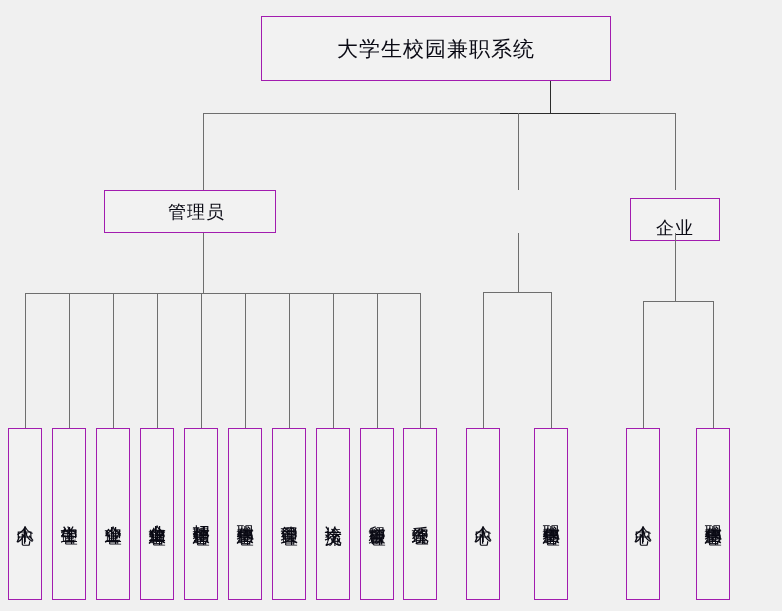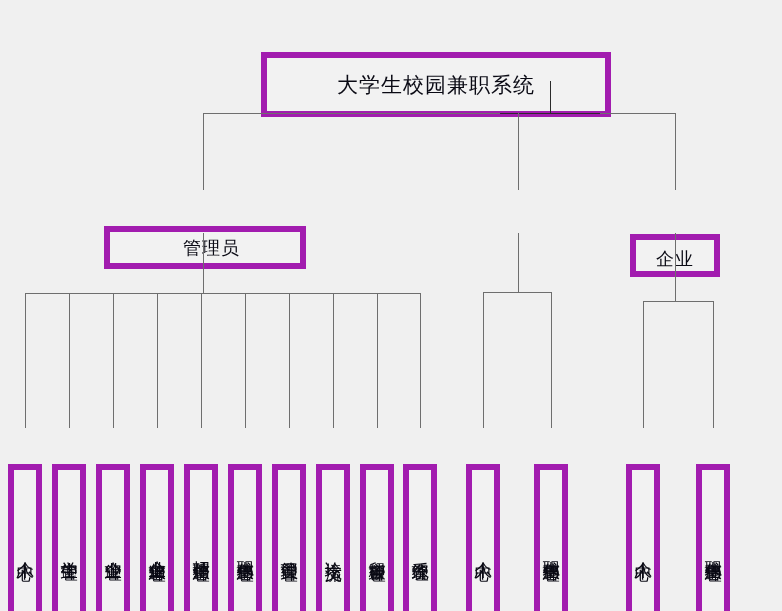--- a/index.html
+++ b/index.html
@@ -12,41 +12,40 @@
     width: 782px;
     height: 611px;
     background: #f0f0f0;
     font-family: "DejaVu Sans", "Liberation Sans", sans-serif;
     overflow: hidden;
   }
   .node {
     position: absolute;
     box-sizing: border-box;
     background: #f2f2f2;
-    border: 6px solid #a21caf;
+    border: 1px solid #a21caf;
     display: flex;
     align-items: center;
     justify-content: center;
     color: #0a0a14;
-    margin-top: 36px;
   }
   .node.root {
     left: 261px;
     top: 16px;
     width: 350px;
     height: 65px;
     font-size: 21px;
     letter-spacing: 1px;
   }
   .node.lvl2 {
     height: 43px;
     font-size: 18px;
     letter-spacing: 1px;
   }
-  .node.lvl2.admin  { left: 104px; top: 190px; width: 202px; padding-left: 13px; }
+  .node.lvl2.admin  { left: 104px; top: 190px; width: 172px; padding-left: 13px; }
   .node.lvl2.student{ left: 470px; top: 190px; width: 97px;  }
   .node.lvl2.company{ left: 630px; top: 198px; width: 90px; align-items: flex-end;  }
 
   .node.leaf {
     top: 428px;
     width: 34px;
     height: 172px;
     font-size: 17px;
     line-height: 1.02;
     writing-mode: vertical-rl;

